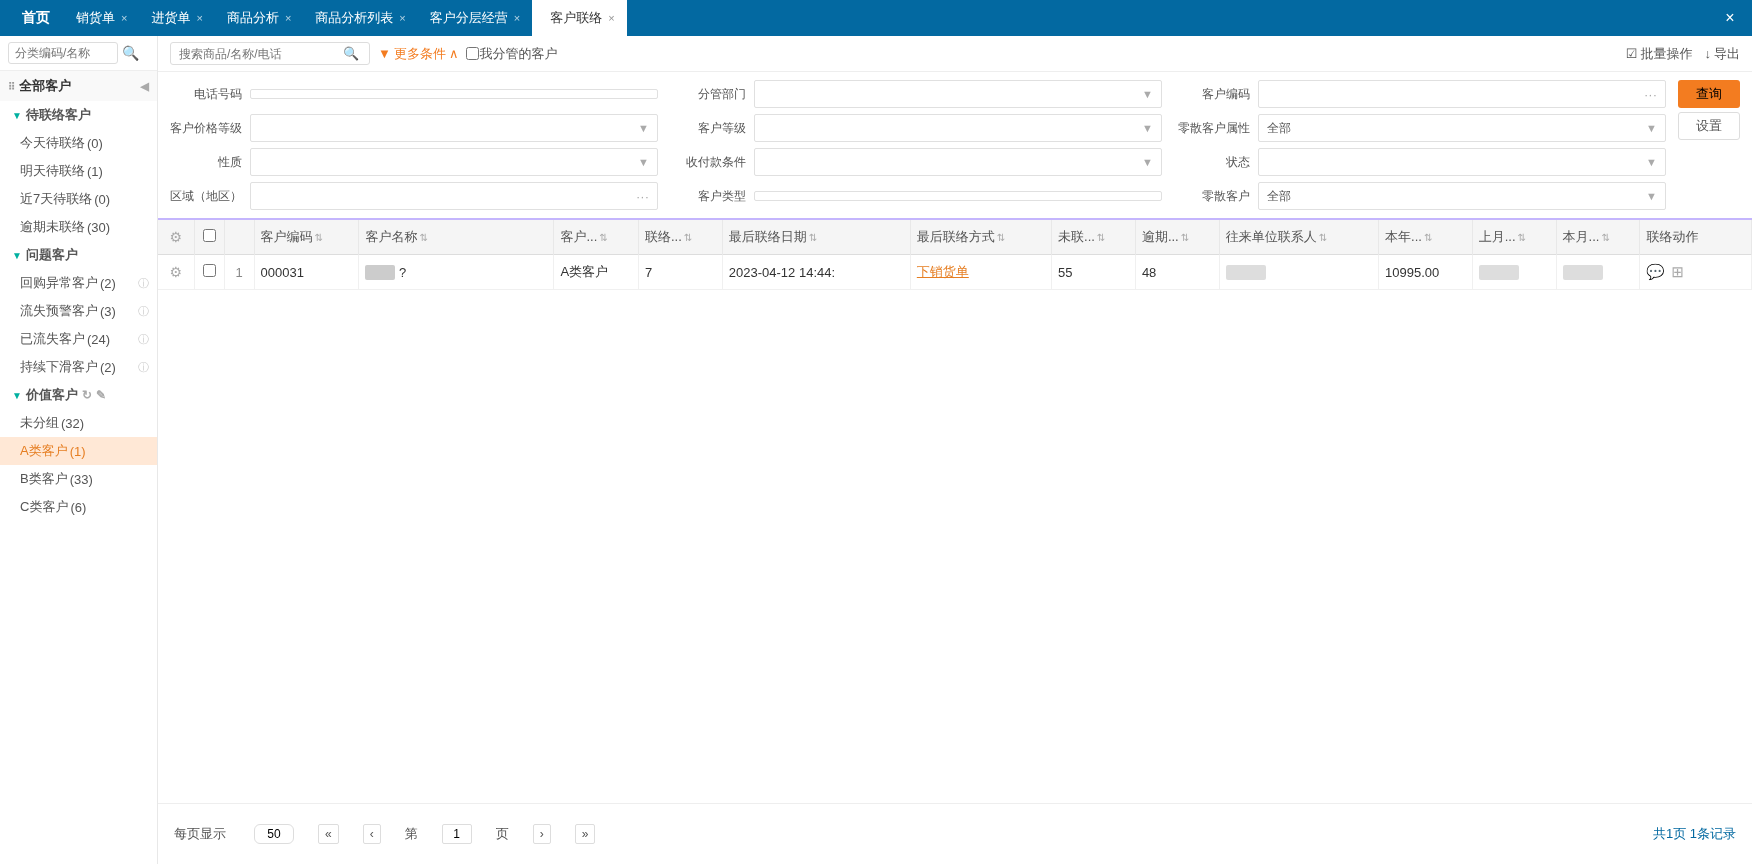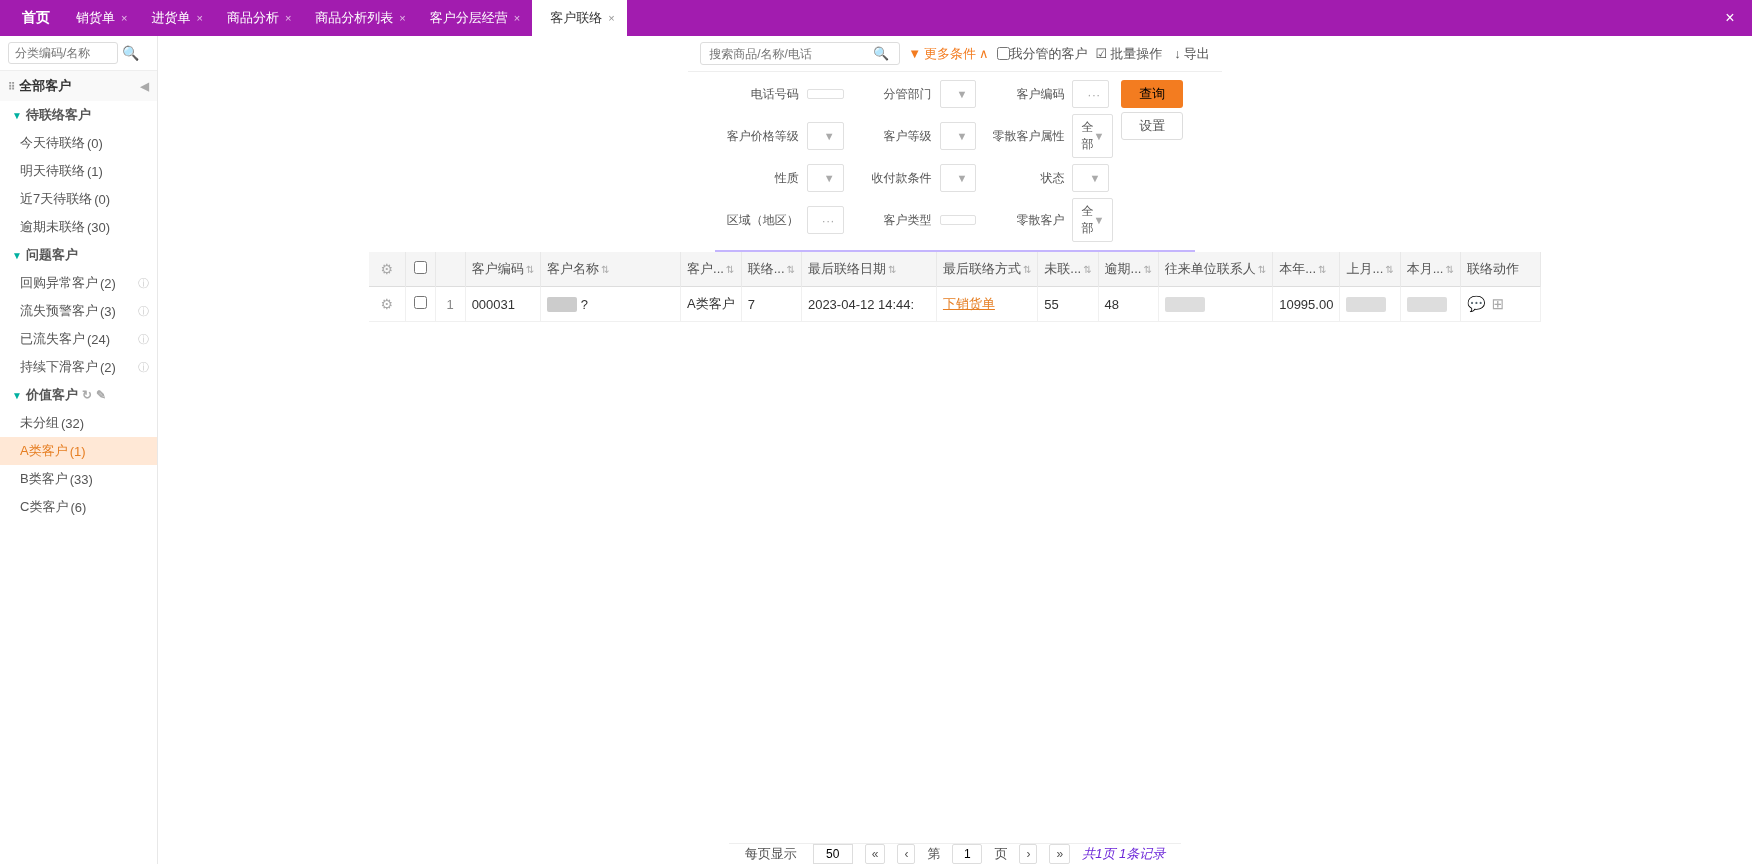--- a/index.html
+++ b/index.html
@@ -1,21 +1,21 @@
 <!DOCTYPE html>
 <html><head>
   <meta charset="utf-8">
   <style>
     * { box-sizing: border-box; margin: 0; padding: 0; font-family: 'Microsoft YaHei', Arial, sans-serif; font-size: 13px; }
     body { background: #f5f5f5; overflow: hidden; width: 1752px; height: 864px; }
 
     
     .top-nav {
       display: flex; align-items: center;
-      background: #a21caf;
+      background: #0369a1;
       height: 36px;
       padding: 0 8px;
       color: white;
     }
     .nav-item {
       display: flex; align-items: center;
       padding: 0 12px;
       height: 100%;
       color: white;
       cursor: pointer;
@@ -117,21 +117,20 @@
     .sidebar-value-group .triangle { margin-right: 4px; color: #00b0a0; font-size: 10px; }
     .sidebar-value-group .refresh-icon, .sidebar-value-group .edit-icon { margin-left: 4px; color: #aaa; font-size: 12px; cursor: pointer; }
 
     
     .main-content {
       flex: 1;
       display: flex;
       flex-direction: column;
       background: white;
       overflow: hidden;
-      align-items: center;
     }
 
     
     .toolbar {
       display: flex; align-items: center;
       padding: 6px 12px;
       border-bottom: 1px solid #eee;
       gap: 8px;
       background: white;
     }
@@ -282,45 +281,45 @@
       display: inline-block; min-width: 30px;
     }
     .amount-blur {
       background: #ddd; color: transparent; border-radius: 2px;
       display: inline-block; min-width: 40px;
     }
 
     
     .pagination-bar {
       display: flex; align-items: center;
-      padding: 0 16px;
+      padding: 20px 16px;
       border-top: 1px solid #eee;
       background: white;
-      gap: 12px;
+      gap: 24px;
       font-size: 12px;
       color: #555;
     }
     .pagination-bar .page-size-label { margin-right: 4px; }
     .page-size-input {
-      border: 1px solid #ddd; border-radius: 0;
+      border: 1px solid #ddd; border-radius: 6px;
       padding: 2px 6px; width: 40px; text-align: center;
       font-size: 12px; outline: none;
     }
     .page-nav-btn {
       border: 1px solid #ddd; border-radius: 2px;
       padding: 2px 6px; background: white; cursor: pointer;
       font-size: 12px; color: #555;
     }
     .page-nav-btn:disabled { color: #ccc; cursor: default; }
     .page-num-input {
       border: 1px solid #ddd; border-radius: 2px;
       padding: 2px 4px; width: 30px; text-align: center;
       font-size: 12px; outline: none;
     }
-    .total-info { margin-left: auto; color: #6d28d9; font-style: italic; }
+    .total-info { margin-left: auto; color: #0369a1; }
 
     
     ::-webkit-scrollbar { width: 6px; height: 6px; }
     ::-webkit-scrollbar-track { background: #f1f1f1; }
     ::-webkit-scrollbar-thumb { background: #ccc; border-radius: 3px; }
   </style>
 </head>
 <body>
 
 <div class="top-nav">

